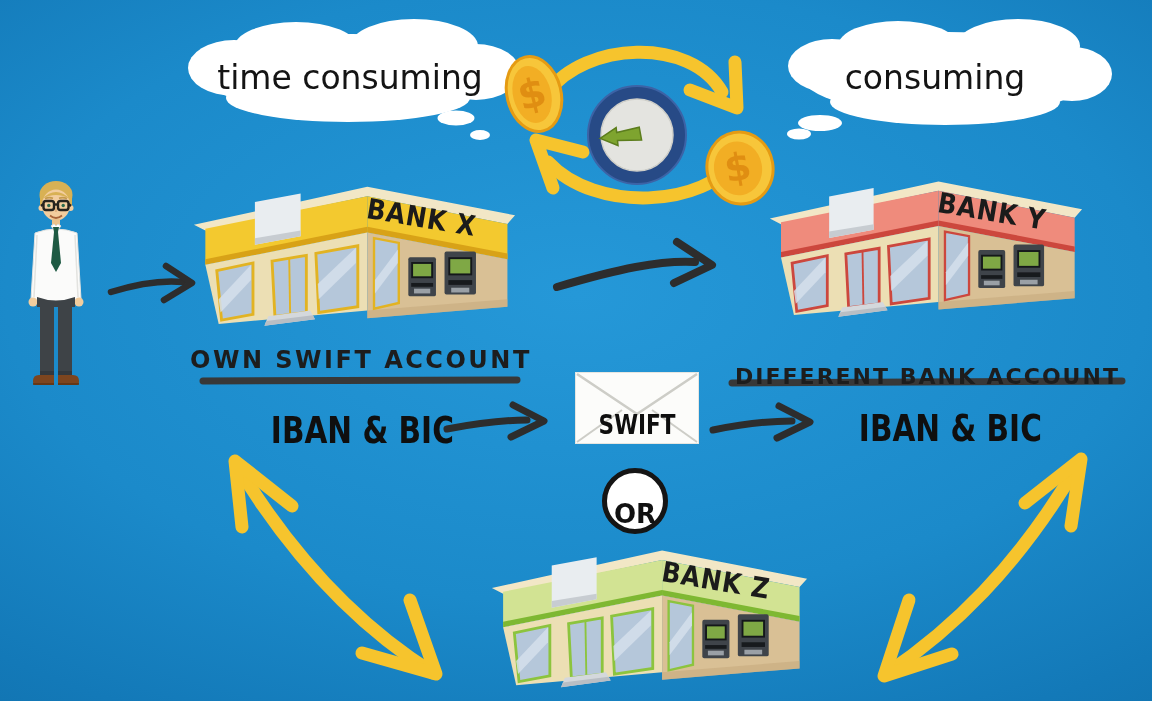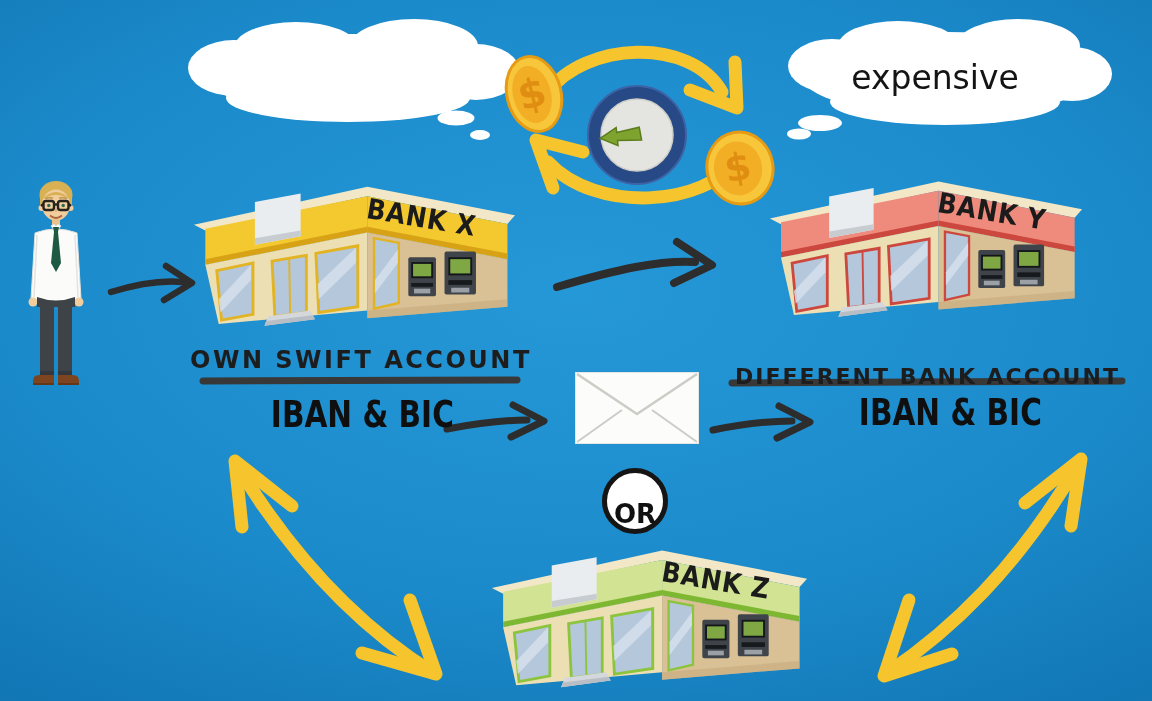--- a/index.html
+++ b/index.html
@@ -12,21 +12,21 @@
   svg { display:block; }
 
   
   .thought-text { position:absolute; color:#141414; font-size:33px; text-align:center; white-space:nowrap; }
 
   
   .caption { position:absolute; color:#1d1d1d; font-weight:600; text-align:center; white-space:nowrap; }
   .caption.own  { left:190px; top:346px; width:330px; font-size:24px; letter-spacing:2.5px; }
   .caption.diff { left:725px; top:364px; width:405px; font-size:22px; letter-spacing:2px; }
 
-  .iban { position:absolute; width:200px; text-align:left; white-space:nowrap; color:#0f0f0f; font-weight:800; font-size:37px; }
+  .iban { position:absolute; width:200px; text-align:left; white-space:nowrap; color:#0f0f0f; font-weight:800; font-size:37px;margin-top:16px; }
   .iban > span { display:inline-block; transform:scaleX(0.8); }
   .iban.sender   { left:248px; top:393px; }
   .iban.receiver { left:836px; top:391px; }
 
   
   .bank { position:absolute; }
   .bank svg.bank-svg { width:100%; height:auto; }
   .bank-x { --band:#f3c92f; --trim:#d8a217; --frame:#e2b322; }
   .bank-y { --band:#ef8b7c; --trim:#cc473d; --frame:#cc473d; }
   .bank-z { --band:#d2e393; --trim:#7eb832; --frame:#8cc43e; }
@@ -108,34 +108,35 @@
       <ellipse cx="176" cy="58" rx="150" ry="40"></ellipse>
       <ellipse cx="58" cy="52" rx="46" ry="28"></ellipse>
       <ellipse cx="120" cy="32" rx="62" ry="26"></ellipse>
       <ellipse cx="238" cy="30" rx="64" ry="27"></ellipse>
       <ellipse cx="300" cy="56" rx="44" ry="28"></ellipse>
       <ellipse cx="172" cy="82" rx="122" ry="24"></ellipse>
       <ellipse cx="280" cy="102" rx="18.5" ry="7.5"></ellipse>
       <ellipse cx="304" cy="119" rx="10" ry="5"></ellipse>
     </g>
   </svg>
+  <div class="thought-text" style="left:200px;top:58px;width:300px;">time consuming</div>
 
   <svg class="abs" style="left:780px;top:14px;" width="335" height="138">
     <g fill="#ffffff">
       <ellipse cx="168" cy="60" rx="148" ry="42"></ellipse>
       <ellipse cx="52" cy="52" rx="44" ry="27"></ellipse>
       <ellipse cx="118" cy="32" rx="60" ry="25"></ellipse>
       <ellipse cx="238" cy="32" rx="62" ry="27"></ellipse>
       <ellipse cx="292" cy="60" rx="40" ry="27"></ellipse>
       <ellipse cx="165" cy="88" rx="115" ry="23"></ellipse>
       <ellipse cx="40" cy="109" rx="22" ry="8"></ellipse>
       <ellipse cx="19" cy="120" rx="12" ry="5.5"></ellipse>
     </g>
   </svg>
-  <div class="thought-text" style="left:830px;top:58px;width:210px;">expensive</div>
+  <div class="thought-text" style="left:830px;top:58px;width:210px;">consuming</div>
 
   <svg class="abs" style="left:0;top:0;" width="1152" height="701">
 
     <g stroke="#f6c42d" stroke-width="13" fill="none" stroke-linecap="round" stroke-linejoin="round">
       <path d="M548,92 C585,42 690,36 722,92"></path>
       <path d="M735,62 L737,108 L690,90"></path>
       <path d="M738,158 C705,208 595,213 548,162"></path>
       <path d="M553,188 L536,140 L583,152"></path>
     </g>
 
@@ -276,19 +277,22 @@
   <div class="iban receiver">
     <span>IBAN &amp; BIC</span>
   </div>
 
   <div class="envelope">
     <svg width="122" height="70" viewBox="0 0 122 70">
       <path d="M1,1 L61,41 L121,1" stroke="#cdcdc7" stroke-width="2.5" fill="none"></path>
       <path d="M1,69 L46,37" stroke="#cdcdc7" stroke-width="2" fill="none"></path>
       <path d="M121,69 L76,37" stroke="#cdcdc7" stroke-width="2" fill="none"></path>
     </svg>
+    <div class="swift-label">
+      <span>SWIFT</span>
+    </div>
   </div>
 
   <div class="or-badge">
     <span>OR</span>
   </div>
 
 </div>
 
 </body></html>

